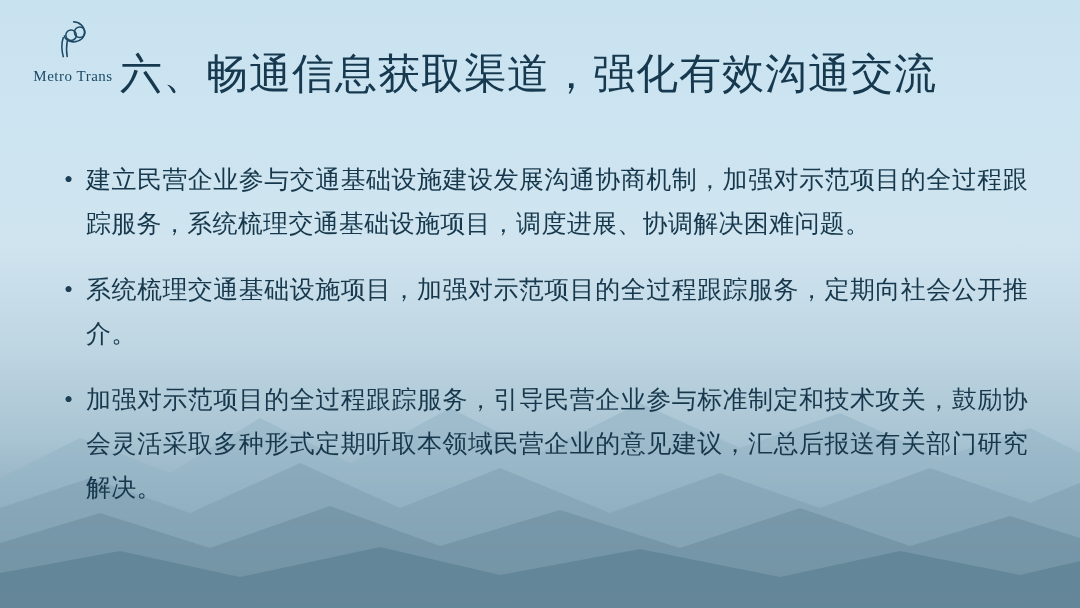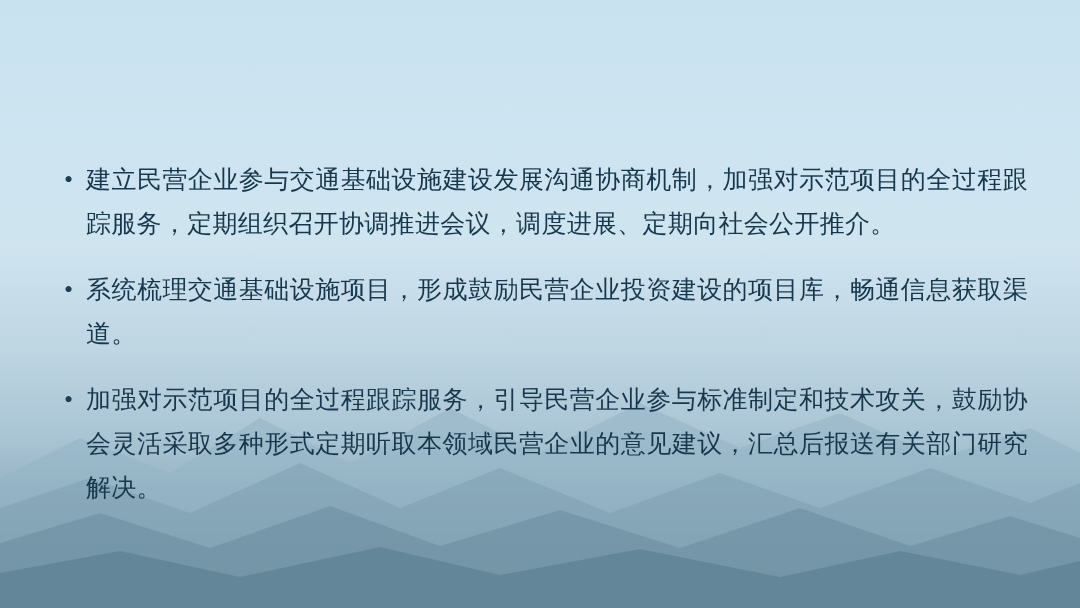--- a/index.html
+++ b/index.html
@@ -119,32 +119,45 @@
   <svg class="mountain m2" viewBox="0 0 1080 250" preserveAspectRatio="none">
     <path d="M0,150 L90,120 L190,155 L300,105 L400,150 L500,110 L610,155 L720,115 L820,150 L930,110 L1030,145 L1080,125 L1080,250 L0,250 Z" fill="#7e9fb1"></path>
   </svg>
   <svg class="mountain m3" viewBox="0 0 1080 170" preserveAspectRatio="none">
     <path d="M0,105 L100,75 L210,110 L330,68 L440,108 L560,72 L680,110 L800,70 L910,108 L1010,78 L1080,100 L1080,170 L0,170 Z" fill="#6b8c9e"></path>
   </svg>
   <svg class="mountain m4" viewBox="0 0 1080 95" preserveAspectRatio="none">
     <path d="M0,60 L120,38 L240,64 L380,34 L500,62 L640,36 L780,64 L900,38 L1020,62 L1080,48 L1080,95 L0,95 Z" fill="#5c7f92"></path>
   </svg>
 
+  <div class="logo">
+    <svg class="logo-mark" viewBox="0 0 48 48">
+      <g fill="none" stroke="#1d4a66" stroke-width="1.6">
+        <path d="M24,6 C31,6 36,11 36,17 C36,23 31,27 24,27 C19,27 15,24 15,20"></path>
+        <circle cx="31" cy="17" r="5.5"></circle>
+        <circle cx="22" cy="20" r="5.5"></circle>
+        <path d="M14,22 C12,28 12,36 14,43"></path>
+        <path d="M18,26 C17,32 17,38 18,43"></path>
+      </g>
+    </svg>
+    <div class="logo-text">Metro Trans</div>
+  </div>
 
+  <div class="title">六、畅通信息获取渠道，强化有效沟通交流</div>
 
   <div class="body">
 
     <div class="bullet">
       <div class="bullet-dot">•</div>
-      <div class="bullet-text">建立民营企业参与交通基础设施建设发展沟通协商机制，加强对示范项目的全过程跟踪服务，定期组织召开协调推进会议，调度进展、定期向社会公开推介。</div>
+      <div class="bullet-text">建立民营企业参与交通基础设施建设发展沟通协商机制，加强对示范项目的全过程跟踪服务，系统梳理交通基础设施项目，调度进展、协调解决困难问题。</div>
     </div>
 
     <div class="bullet">
       <div class="bullet-dot">•</div>
-      <div class="bullet-text">系统梳理交通基础设施项目，形成鼓励民营企业投资建设的项目库，畅通信息获取渠道。</div>
+      <div class="bullet-text">系统梳理交通基础设施项目，加强对示范项目的全过程跟踪服务，定期向社会公开推介。</div>
     </div>
 
     <div class="bullet">
       <div class="bullet-dot">•</div>
       <div class="bullet-text">加强对示范项目的全过程跟踪服务，引导民营企业参与标准制定和技术攻关，鼓励协会灵活采取多种形式定期听取本领域民营企业的意见建议，汇总后报送有关部门研究解决。</div>
     </div>
 
   </div>
 
 </div>

